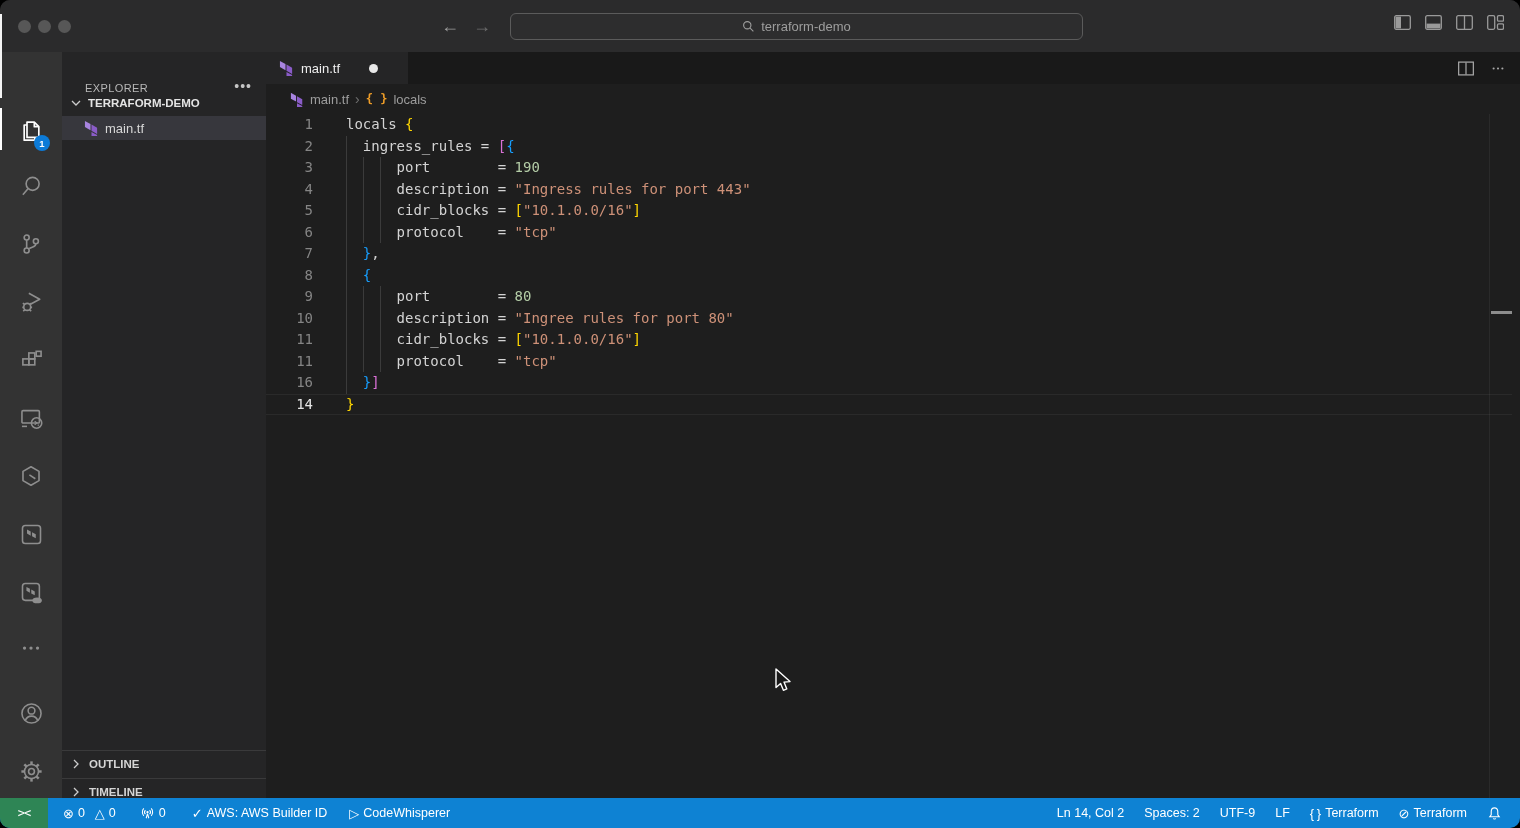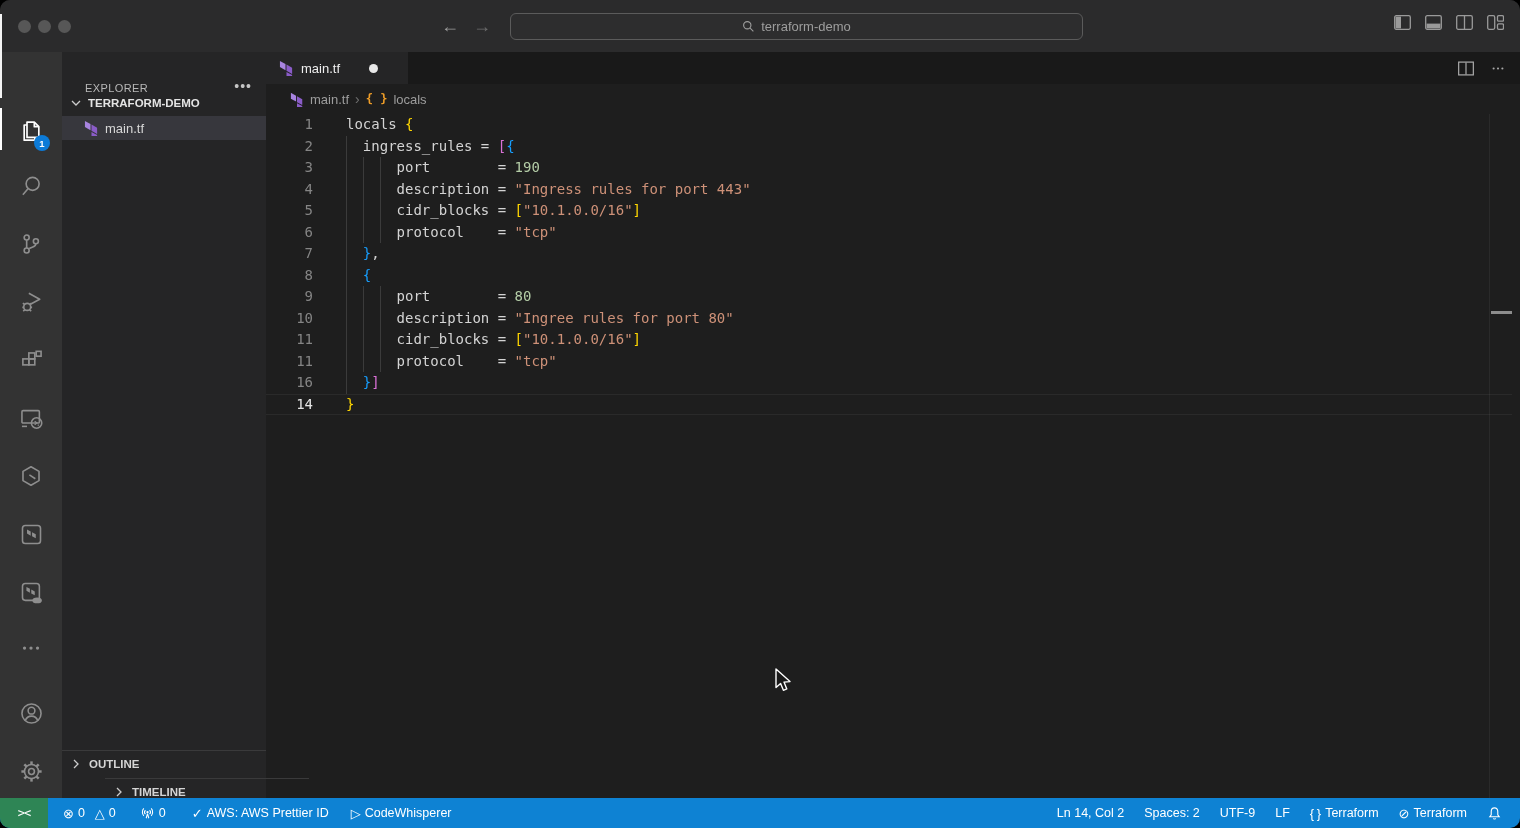--- a/index.html
+++ b/index.html
@@ -24,21 +24,21 @@
   .badge { position:absolute; right:12px; bottom:2px; min-width:16px; height:16px; border-radius:9px; background:#0c7bd8; color:#fff; font-size:9.5px; font-weight:bold; display:flex; align-items:center; justify-content:center; }
   .edge-light { position:absolute; left:0; top:14px; width:1.5px; height:84px; background:#f5f5f5; z-index:5; }
 
   
   .sidebar { position:absolute; left:62px; top:52px; width:204px; height:746px; background:#252526; color:#bcbcbc; }
   .sb-header { position:absolute; left:0; top:6px; width:100%; height:36px; display:flex; align-items:flex-end; padding:0 14px 0 23px; font-size:11px; letter-spacing:.4px; color:#b8b8b8; }
   .sb-header .dots { margin-left:auto; color:#c5c5c5; font-size:14px; letter-spacing:1px; }
   .folder-row { position:absolute; left:0; top:40px; width:100%; height:22px; display:flex; align-items:center; gap:4px; padding-left:6px; font-size:11.5px; font-weight:bold; color:#e4e4e4; }
   .file-row { position:absolute; left:0; top:64px; width:100%; height:24px; background:#37373d; display:flex; align-items:center; gap:6px; padding-left:22px; font-size:13px; color:#d7d7d7; }
   .sb-section { position:absolute; left:0; width:100%; height:27px; border-top:1px solid #3a3a3b; display:flex; align-items:center; gap:5px; padding-left:6px; font-size:11.5px; font-weight:bold; color:#d5d5d5; }
-  .sec-outline{ top:698px; } .sec-timeline{ top:726px;margin-left:43px; }
+  .sec-outline{ top:698px; } .sec-timeline{ top:726px; }
 
   
   .tabstrip { position:absolute; left:266px; top:52px; right:0; height:32px; background:#191919; }
   .tab { position:absolute; left:0; top:0; width:142px; height:32px; background:#252526; display:flex; align-items:center; gap:7px; padding-left:13px; font-size:13px; color:#eeeeee; }
   .tab .mod-dot { margin-left:22px; width:9px; height:9px; border-radius:50%; background:#e8e8e8; }
   .editor-actions { position:absolute; right:14px; top:0; height:32px; display:flex; align-items:center; gap:16px; color:#a8a8a8; }
   .breadcrumbs { position:absolute; left:266px; top:84px; right:0; height:30px; background:#1e1e1e; display:flex; align-items:center; gap:6px; padding-left:24px; font-size:13px; color:#9d9d9d; }
   .bc-sep { color:#707070; font-size:14px; }
   .ns-icon { color:#ee9d28; font-weight:bold; font-size:12px; font-family:"DejaVu Sans Mono", monospace; }
 
@@ -400,21 +400,21 @@
       </div>
       <div class="sb-item" style="margin-left:10px;">
         <svg width="15" height="14" viewBox="0 0 16 16" stroke="#ffffff" fill="none" stroke-width="1.2">
             <circle cx="8" cy="7" r="1.3" fill="#ffffff" stroke="none"></circle>
             <path d="M5.6 9.4 C4.3 8 4.3 6 5.6 4.6 M10.4 4.6 C11.7 6 11.7 8 10.4 9.4 M3.8 11.2 C1.6 9 1.6 5 3.8 2.8 M12.2 2.8 C14.4 5 14.4 9 12.2 11.2 M8 8.8 L6.5 14 M8 8.8 L9.5 14"></path>
           </svg>
         <span>0</span>
       </div>
       <div class="sb-item" style="margin-left:12px;">
         <span class="sb-ico">✓</span>
-        <span>AWS: AWS Prettier ID</span>
+        <span>AWS: AWS Builder ID</span>
       </div>
       <div class="sb-item" style="margin-left:8px;">
         <span class="sb-ico">▷</span>
         <span>CodeWhisperer</span>
       </div>
     </div>
 
     <div class="sb-right">
       <div class="sb-item">
           <span>Ln 14, Col 2</span>

